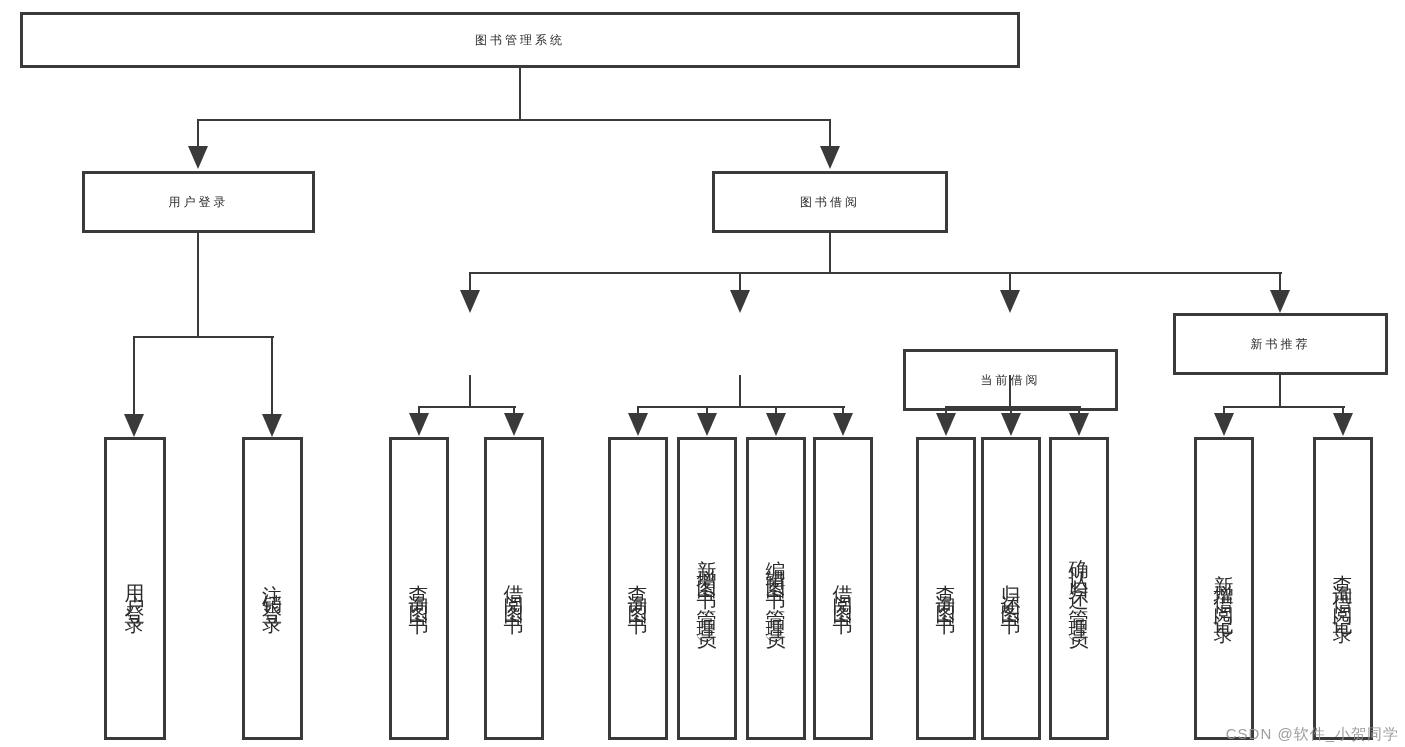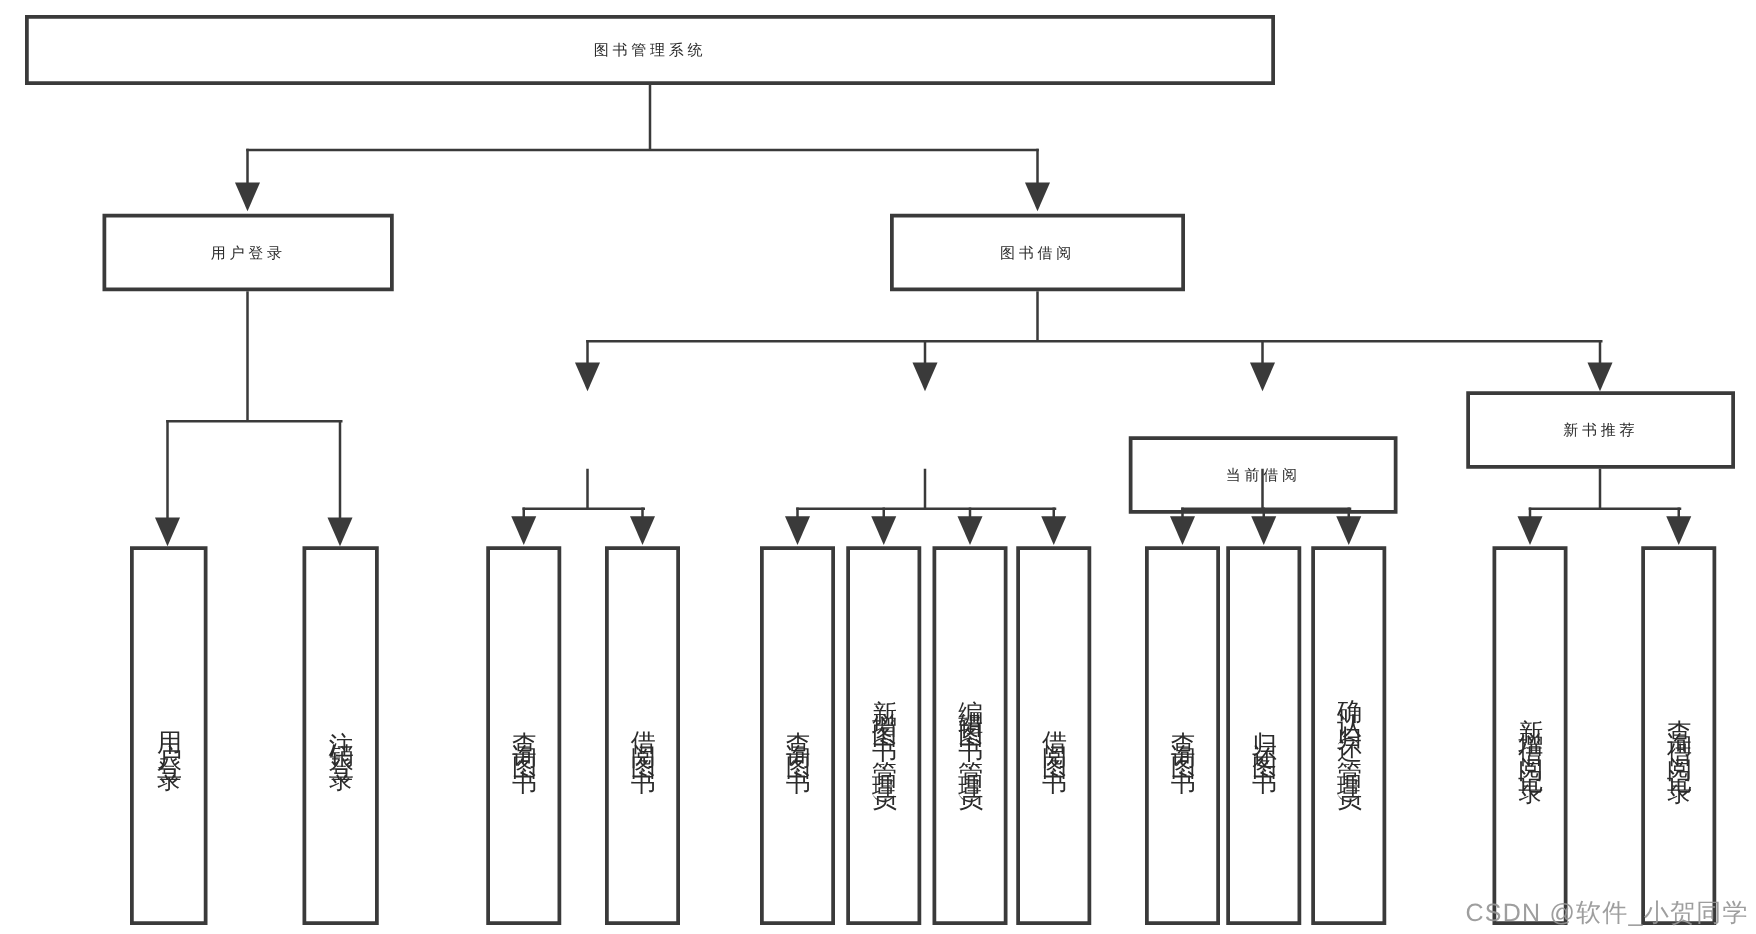--- a/index.html
+++ b/index.html
@@ -42,21 +42,21 @@
     width: 0;
     height: 0;
     border-left: 10px solid transparent;
     border-right: 10px solid transparent;
     border-top: 23px solid #3a3a3a;
   }
   .watermark {
     position: absolute;
     right: 6px;
     bottom: 3px;
-    font-size: 20px;
+    font-size: 15px;
     color: rgba(150, 150, 150, 0.92);
     letter-spacing: 1px;
     z-index: 5;
     white-space: nowrap;
     margin-left: 40px;
   }
 </style>
 </head>
 <body>
 

